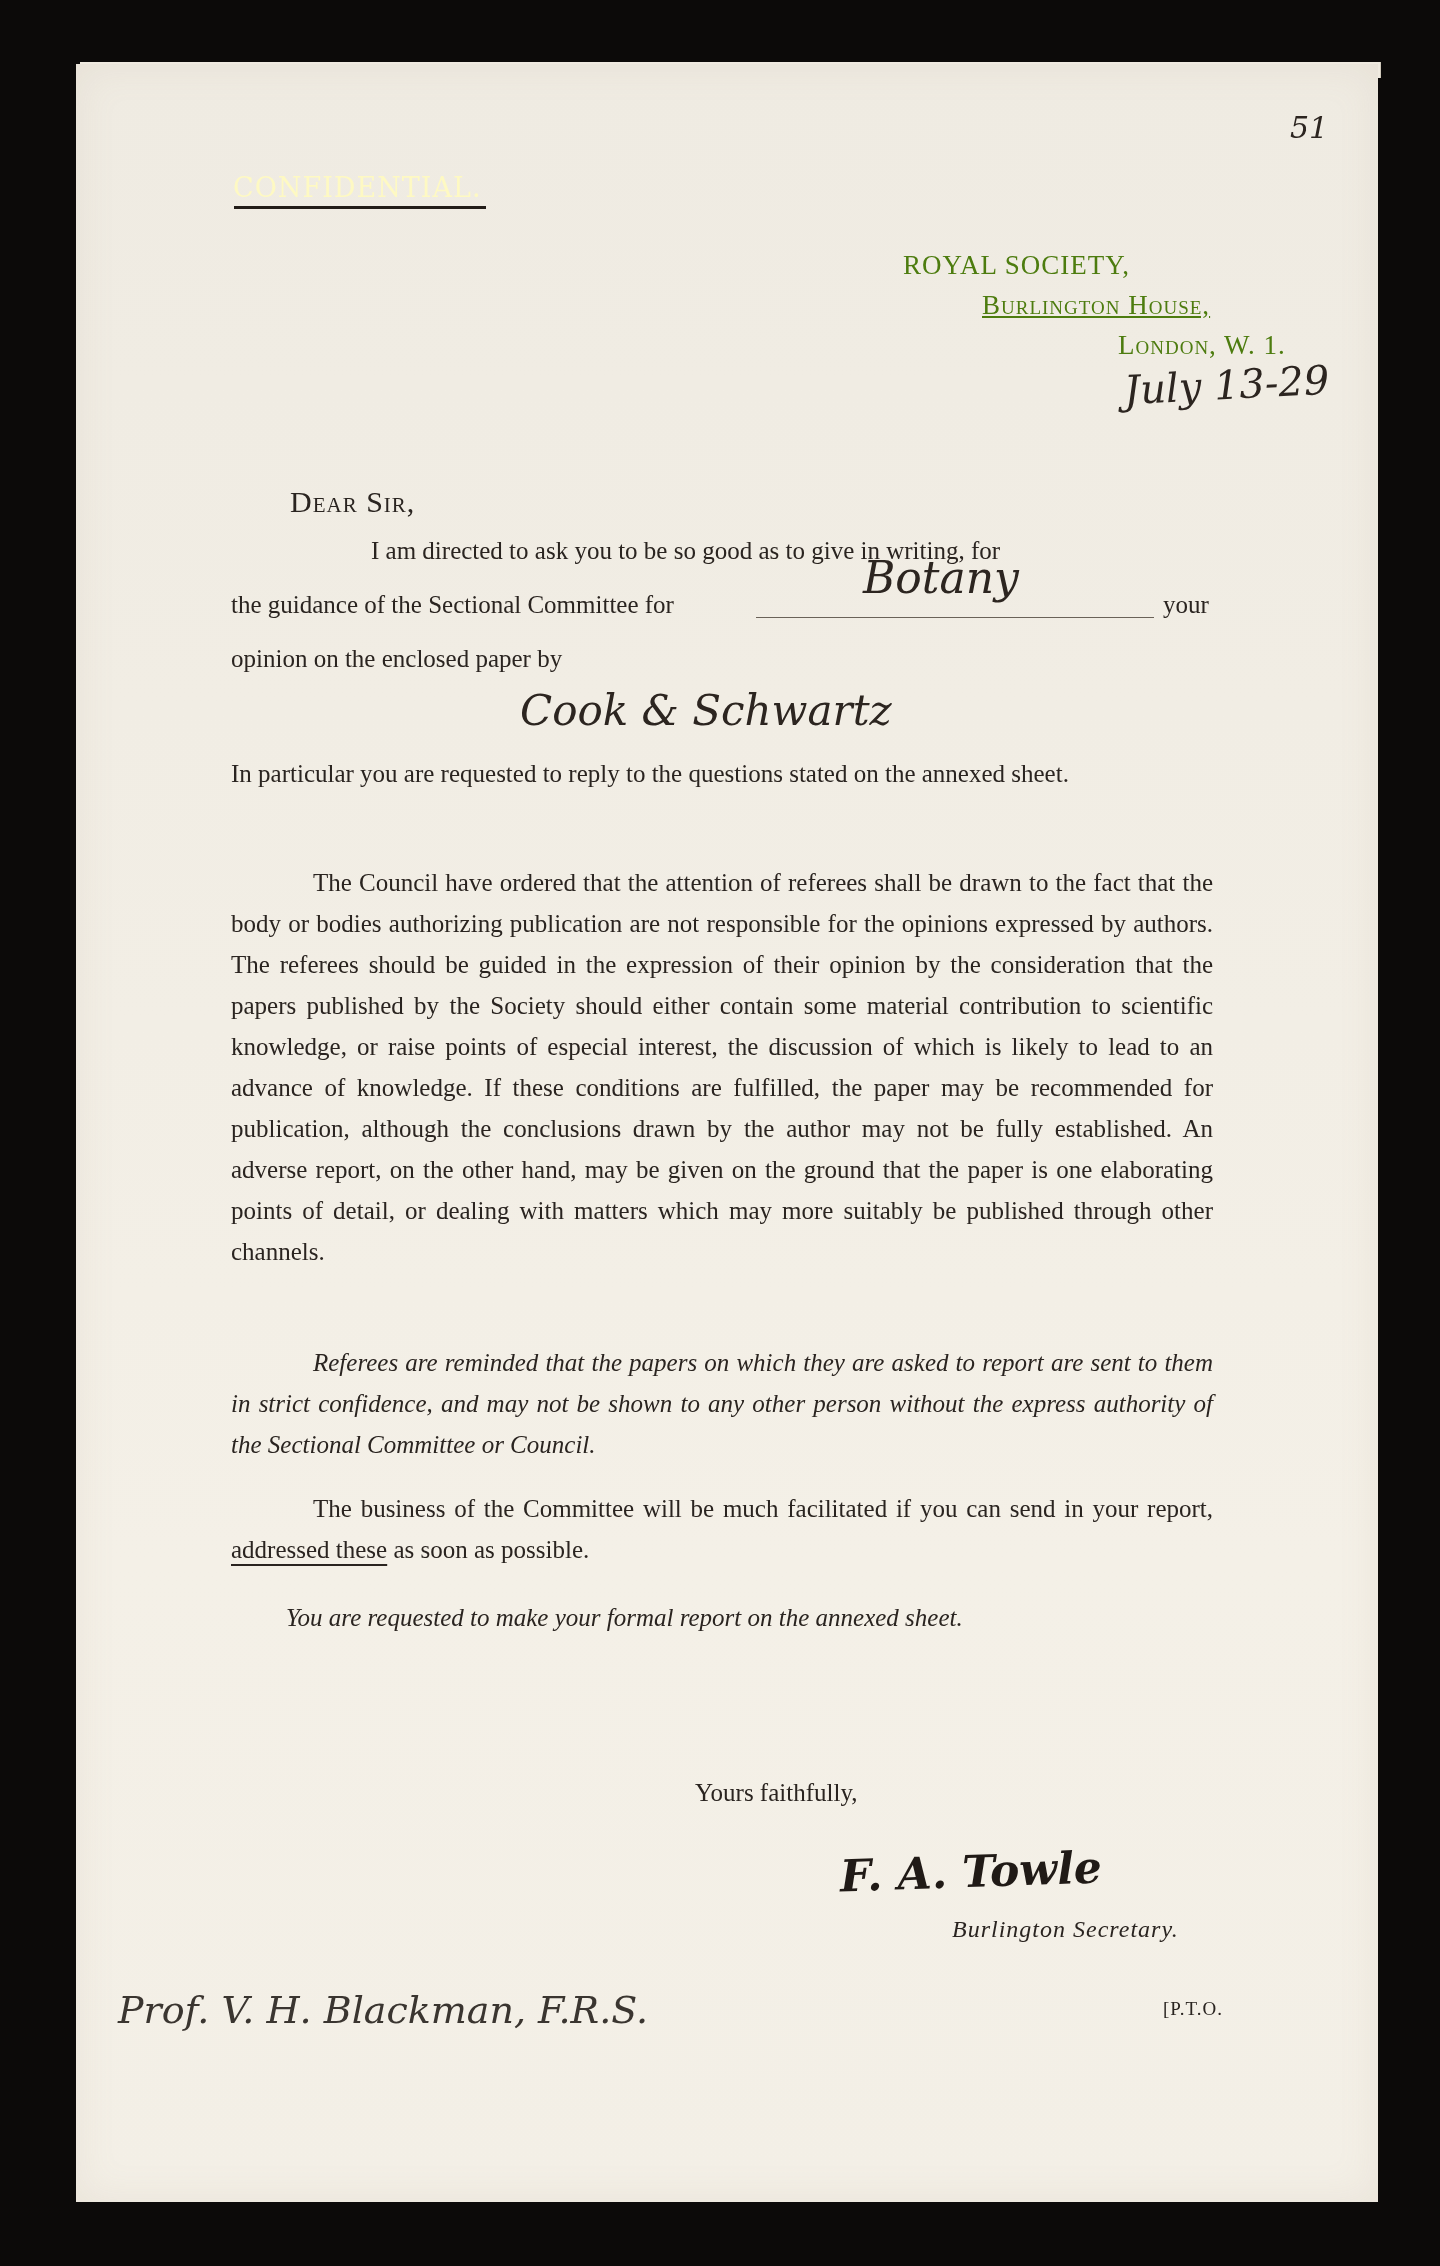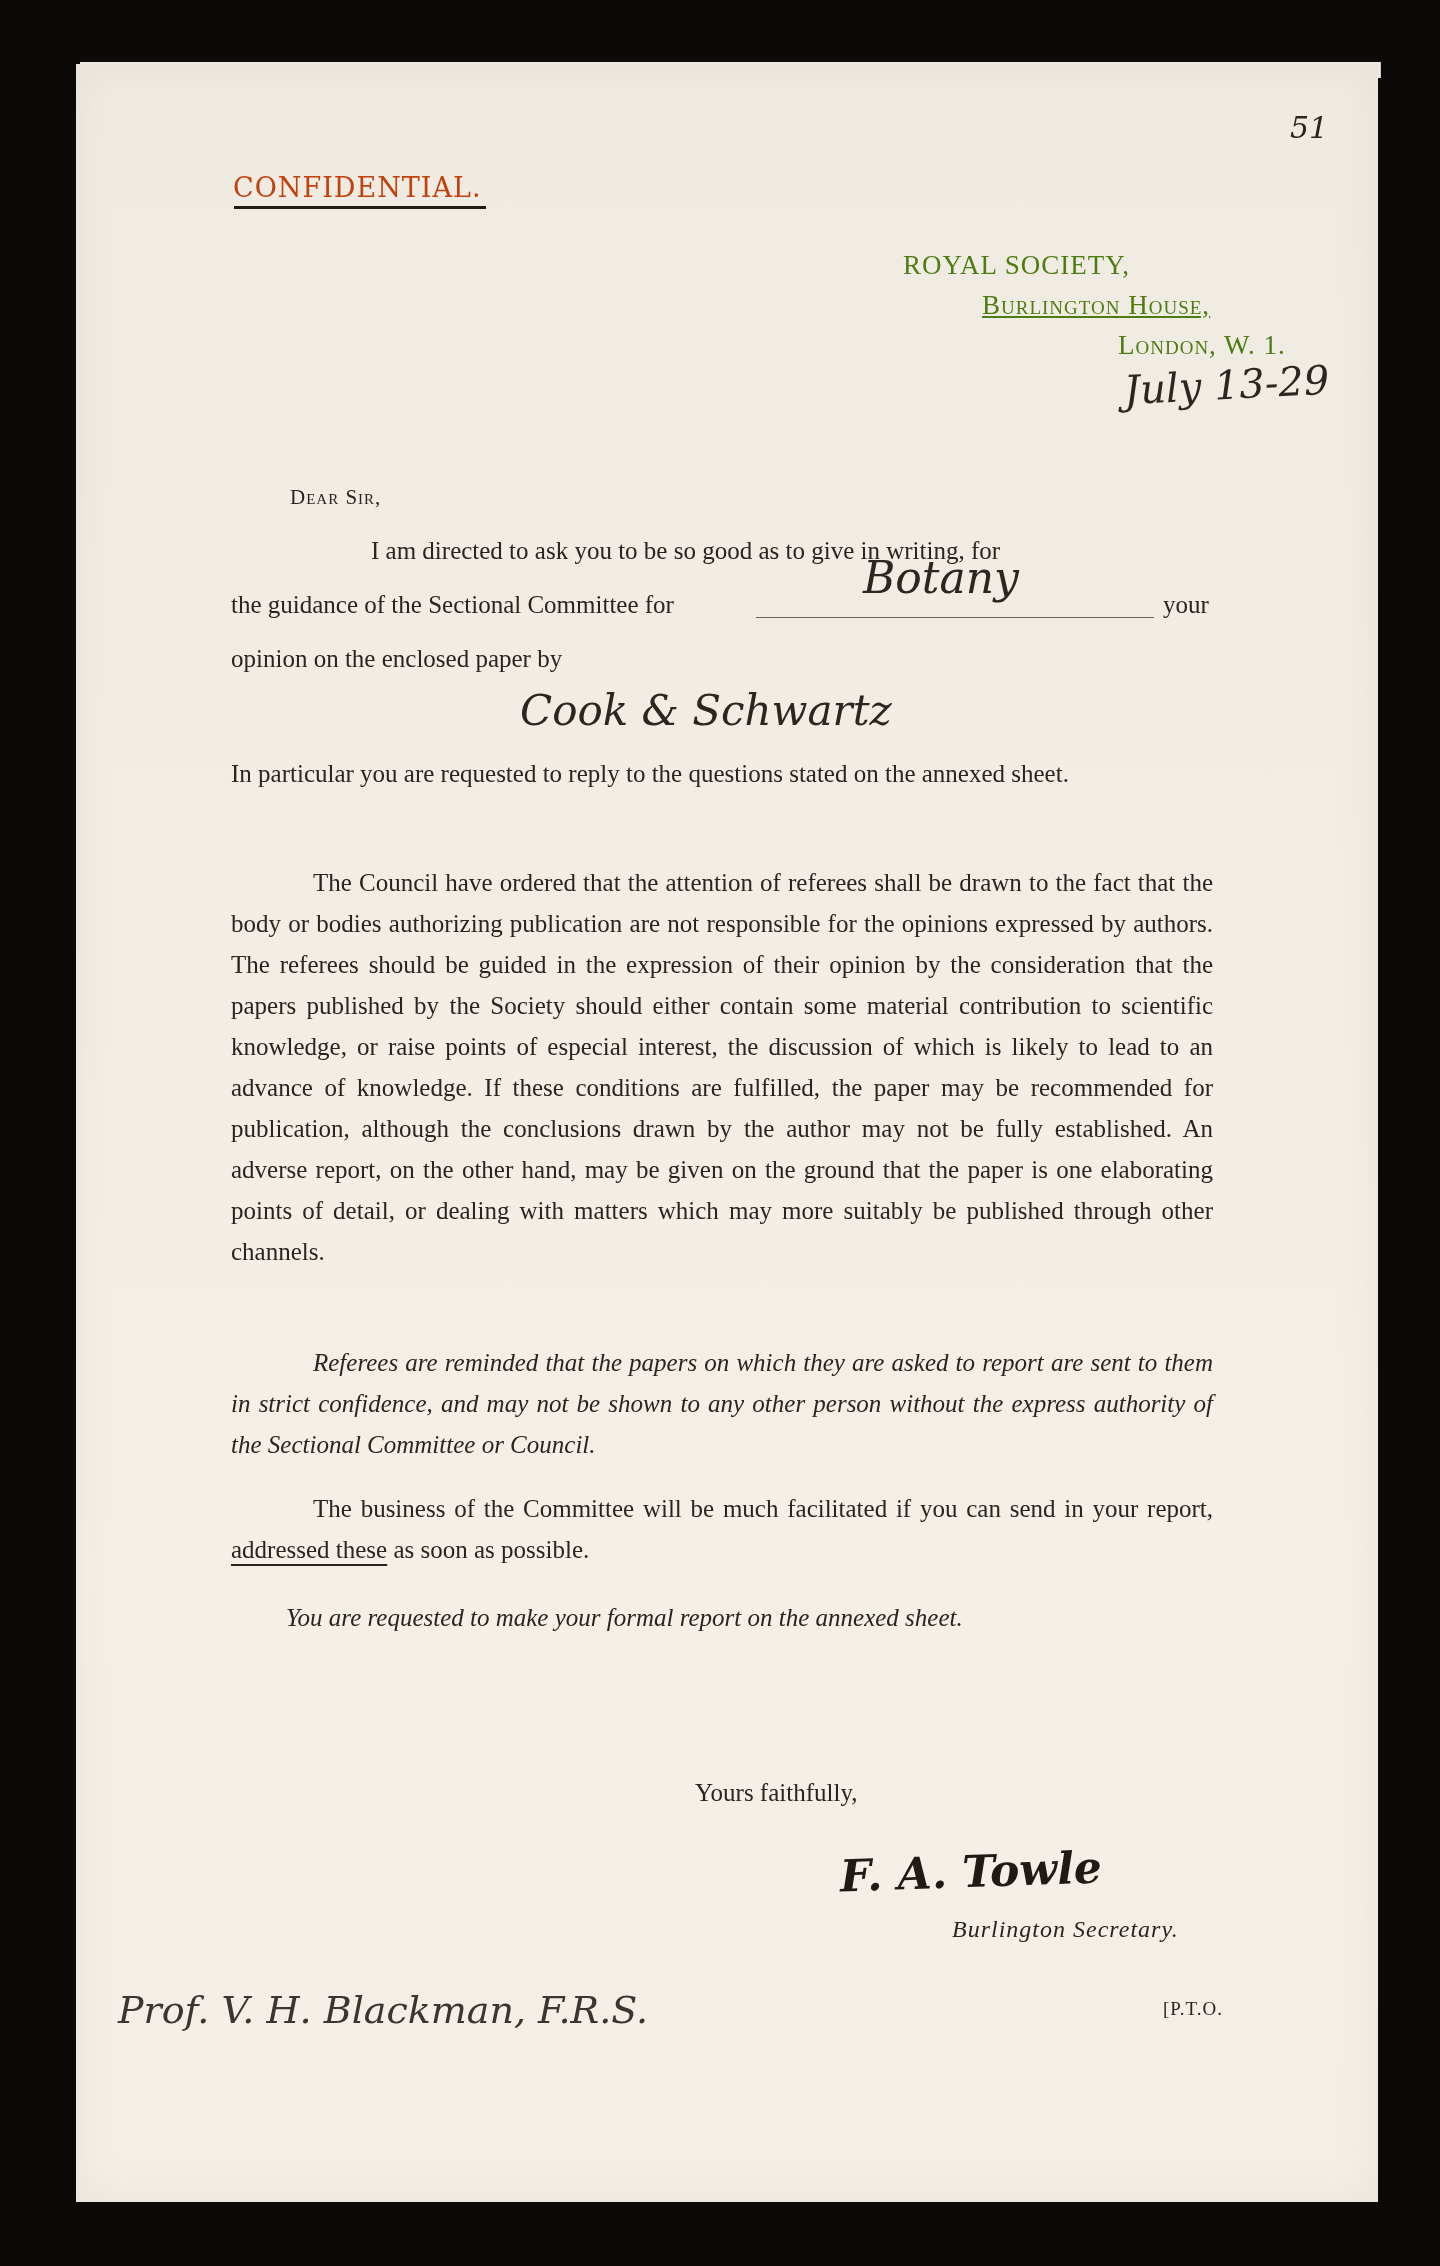--- a/index.html
+++ b/index.html
@@ -13,30 +13,30 @@
     position: absolute; left: 80px; top: 62px; width: 1300px; height: 16px;
     background: #efeae0; border-right: 1px solid #cfc8ba;
   }
   .paper {
     position: absolute; left: 76px; top: 64px; width: 1302px; height: 2138px;
     background: linear-gradient(180deg, #efebe2 0%, #f2eee5 45%, #f4f0e7 70%, #f3efe6 100%);
     box-shadow: inset 0 0 40px rgba(170,150,120,0.12);
   }
   .abs { position: absolute; white-space: nowrap; }
   .folio { left: 1290px; top: 110px; font-family: "DejaVu Sans", sans-serif; font-size: 30px; color: #8a8680; font-weight: 300; }
-  .confidential { left: 233px; top: 172px; font-size: 27px; font-family: "DejaVu Serif", serif; letter-spacing: 1px; color: #c2410c; }
+  .confidential { left: 233px; top: 172px; font-size: 27px; font-family: "DejaVu Serif", serif; letter-spacing: 1px; color: #fef9c3; }
   .conf-rule { left: 234px; top: 206px; width: 252px; height: 3px; background: #231d18; }
   .letterhead { font-size: 27px; color: #4d7c0f; letter-spacing: 1px; }
   .lh-1 { left: 903px; top: 250px; }
   .lh-2 { left: 982px; top: 290px; text-decoration: underline; }
   .lh-3 { left: 1118px; top: 330px; }
   .sc { font-variant: small-caps; }
   .hand { font-family: "DejaVu Serif", serif; font-style: italic; color: #2c2520; }
   .date { left: 1124px; top: 362px; font-size: 40px; transform: rotate(-3deg); }
-  .salutation { left: 290px; top: 485px; font-size: 21px; letter-spacing: 1px; }
+  .salutation { left: 290px; top: 485px; font-size: 30px; letter-spacing: 1px; }
   .body-text { font-size: 25px; color: #2a2420; }
   .para {
     position: absolute; left: 231px; width: 982px; font-size: 25px; line-height: 41px;
     text-align: justify; text-align-last: left;
   }
   .indent { text-indent: 82px; }
   .fill-line { left: 756px; top: 617px; width: 398px; height: 1px; background: #6a6258; }
   .subject { left: 818px; top: 552px; font-size: 44px; margin-left: 45px; }
   .authors { left: 520px; top: 686px; font-size: 42px; }
   .italic { font-style: italic; }

